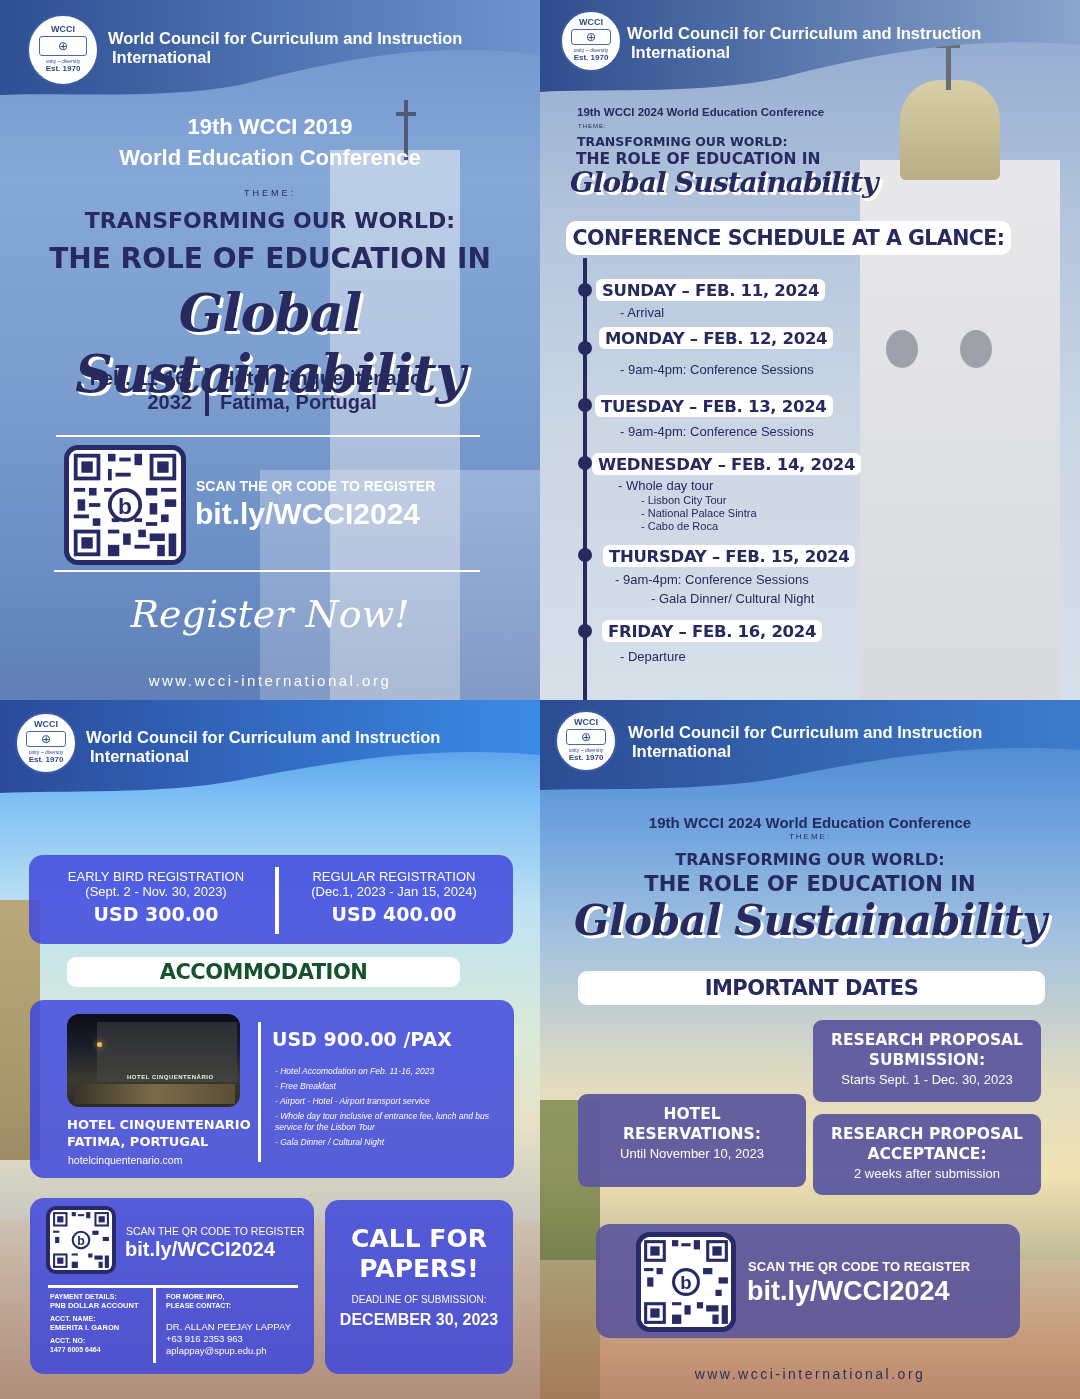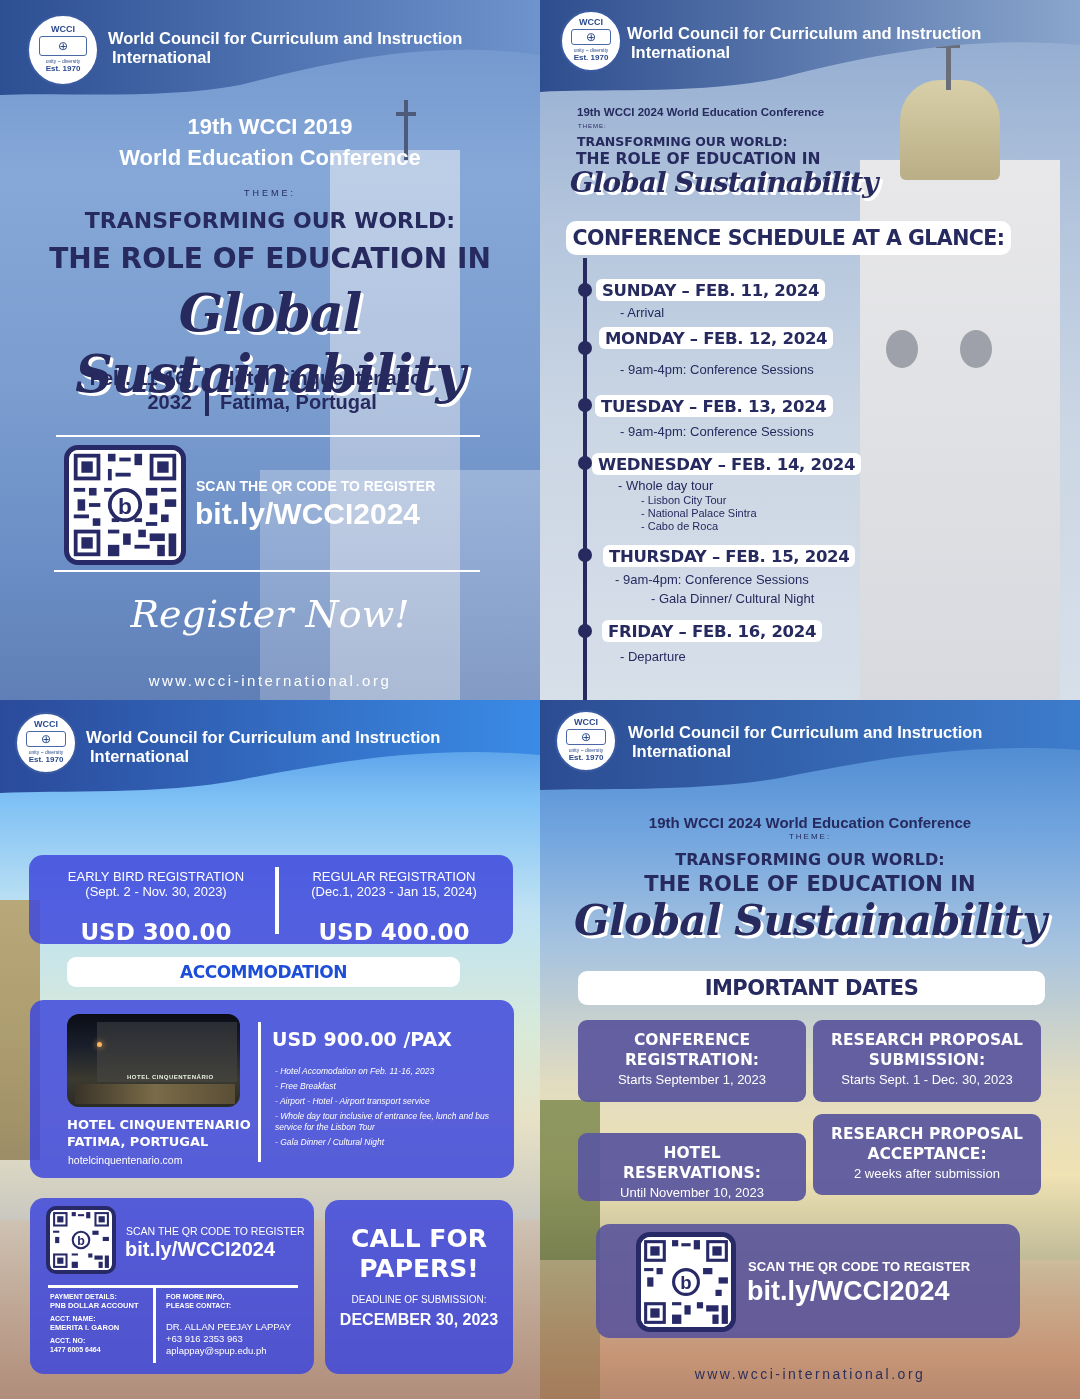--- a/index.html
+++ b/index.html
@@ -57,21 +57,21 @@
   .dot { position: absolute; width: 14px; height: 14px; border-radius: 50%; background: #262a5e; left: 38px; }
   .day-pill { position: absolute; background: #fff; border-radius: 6px; height: 22px; display: flex; align-items: center;
               padding: 0 6px; font-family: "DejaVu Sans", sans-serif; font-weight: 700; font-size: 16.5px; color: #262a5e; letter-spacing: -0.3px; white-space: nowrap; }
   .evt { position: absolute; font-size: 13px; color: #262a5e; white-space: nowrap; }
   .evt.sub { font-size: 11px; }
 
   
   .card-blue { position: absolute; border-radius: 14px; background: rgba(62,72,220,.85); color: #fff; }
   .reg-col { position: absolute; top: 0; width: 230px; text-align: center; }
   .reg-label { font-size: 13px; margin-top: 14px; line-height: 15px; }
-  .reg-price { font-family: "DejaVu Sans", sans-serif; font-weight: 700; font-size: 23px; margin-top: 20px; }
+  .reg-price { font-family: "DejaVu Sans", sans-serif; font-weight: 700; font-size: 19px; margin-top: 4px; }
   .hotel-photo { position: absolute; left: 37px; top: 14px; width: 173px; height: 93px; border-radius: 12px; overflow: hidden;
                  background: linear-gradient(180deg, #0b0d16 0%, #1a1f2b 35%, #3b3a30 70%, #2a2a26 100%); }
   .small { font-size: 8.5px; font-style: italic; line-height: 11px; }
 
   
   .card-purple { position: absolute; border-radius: 9px; background: rgba(93,88,158,.95); color: #fff; text-align: center; }
   .card-purple .t { font-family: "DejaVu Sans", sans-serif; font-weight: 700; font-size: 15.5px; line-height: 20px; margin-top: 10px; }
   .card-purple .d { font-size: 13px; margin-top: 2px; }
 </style>
 </head>
@@ -283,21 +283,21 @@
     </div>
     <div class="abs" style="left:246px;top:12px;width:4px;height:67px;background:#fff;"></div>
     <div class="reg-col" style="left:250px;">
       <div class="reg-label">REGULAR REGISTRATION</div>
       <div class="reg-label" style="margin-top:0;">(Dec.1, 2023 - Jan 15, 2024)</div>
       <div class="reg-price">USD 400.00</div>
     </div>
   </div>
 
   <div class="pill" style="left:67px;top:257px;width:393px;height:30px;">
-    <span class="heavy" style="color:#1d4ed8;font-size:17px;letter-spacing:-0.5px;">ACCOMMODATION</span>
+    <span class="heavy" style="color:#14532d;font-size:21px;letter-spacing:-0.5px;">ACCOMMODATION</span>
   </div>
 
   <div class="card-blue" style="left:30px;top:300px;width:484px;height:178px;">
     <div class="hotel-photo">
       <div class="abs" style="left:30px;top:8px;width:140px;height:60px;background:linear-gradient(180deg,#2a2d34,#43423c);"></div>
       <div class="abs" style="left:60px;top:60px;font-size:6px;font-weight:700;color:#e8f0e0;letter-spacing:.5px;">HOTEL CINQUENTENÁRIO</div>
       <div class="abs" style="left:8px;top:70px;width:160px;height:20px;background:linear-gradient(90deg,#3a3328,#7a6c48,#5a4e36);"></div>
       <div class="abs" style="left:30px;top:28px;width:5px;height:5px;border-radius:50%;background:#ffb45a;box-shadow:0 0 6px #ffb45a;"></div>
     </div>
     <div class="abs" style="left:37px;top:116px;font-family:'DejaVu Sans',sans-serif;font-weight:700;font-size:13px;line-height:17px;">
@@ -407,35 +407,28 @@
   <div class="abs navy center" style="top:114px;left:0;width:540px;font-weight:700;font-size:15px;">19th WCCI 2024 World Education Conference</div>
   <div class="abs navy center" style="top:132px;left:0;width:540px;font-size:8px;letter-spacing:2px;">THEME:</div>
   <div class="abs heavy navy center" style="top:150px;left:0;width:540px;font-size:16px;">TRANSFORMING OUR WORLD:</div>
   <div class="abs heavy navy center" style="top:172px;left:0;width:540px;font-size:21px;">THE ROLE OF EDUCATION IN</div>
   <div class="abs script center" style="top:196px;left:0;width:540px;font-size:42px;">Global Sustainability</div>
 
   <div class="pill" style="left:38px;top:271px;width:467px;height:34px;">
     <span class="heavy navy" style="font-size:21px;letter-spacing:-0.5px;">IMPORTANT DATES</span>
   </div>
 
-  <div class="card-purple" style="left:38px;top:320px;width:228px;height:82px;">
-    <div class="t">
-        <div>CONFERENCE</div>
-        <div>REGISTRATION:</div>
-      </div>
-    <div class="d">Starts September 1, 2023</div>
-  </div>
   <div class="card-purple" style="left:273px;top:320px;width:228px;height:82px;">
     <div class="t">
         <div>RESEARCH PROPOSAL</div>
         <div>SUBMISSION:</div>
       </div>
     <div class="d">Starts Sept. 1 - Dec. 30, 2023</div>
   </div>
-  <div class="card-purple" style="left:38px;top:433px;width:228px;height:68px;">
+  <div class="card-purple" style="left:38px;top:394px;width:228px;height:93px;">
     <div class="t">
         <div>HOTEL</div>
         <div>RESERVATIONS:</div>
       </div>
     <div class="d">Until November 10, 2023</div>
   </div>
   <div class="card-purple" style="left:273px;top:414px;width:228px;height:81px;">
     <div class="t">
         <div>RESEARCH PROPOSAL</div>
         <div>ACCEPTANCE:</div>

